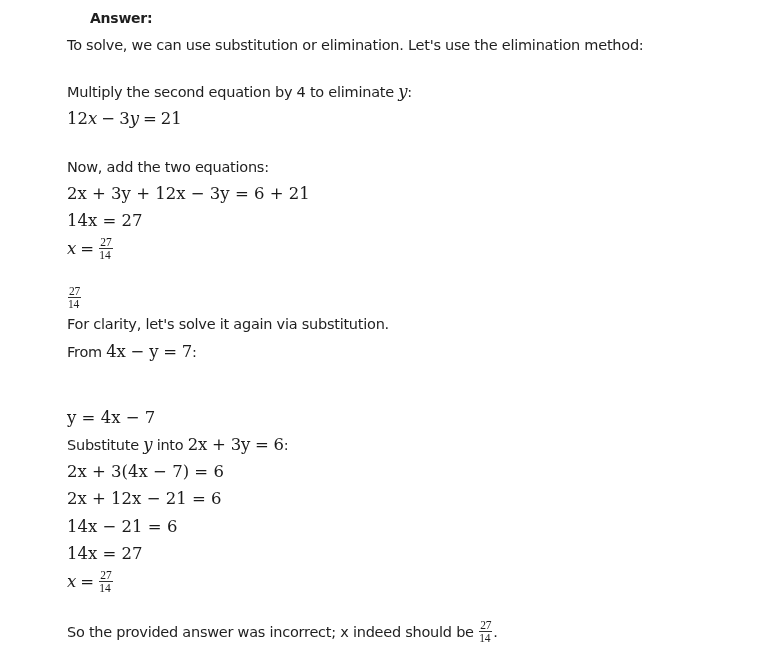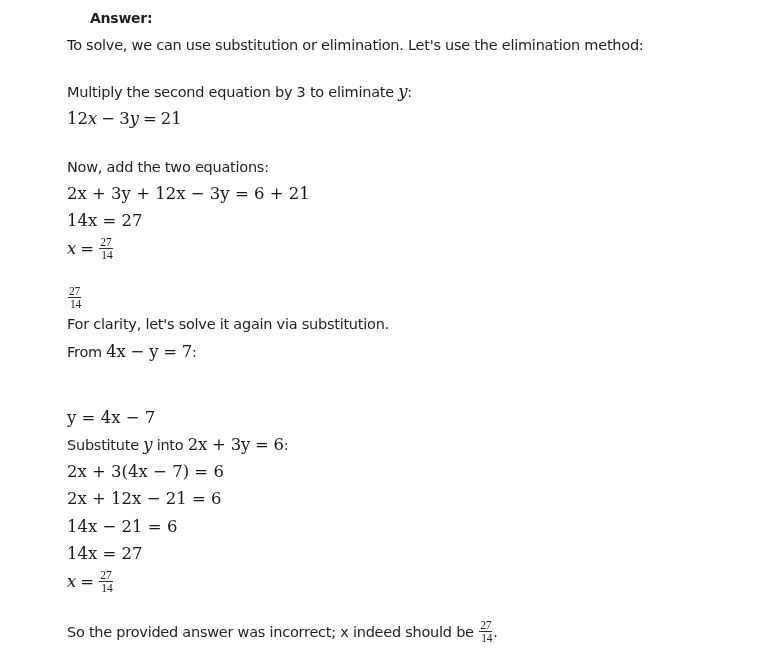--- a/index.html
+++ b/index.html
@@ -38,21 +38,21 @@
   .math {
     font-family: "DejaVu Serif", "Liberation Serif", serif;
     font-size: 16.5px;
     color: #1a1a1a;
   }
   .math i { font-style: italic; }
   .math .op { padding: 0 4px; }
   .frac {
     display: inline-block;
     vertical-align: middle;
-    text-align: right;
+    text-align: left;
     font-family: "Liberation Serif", "DejaVu Serif", serif;
     font-size: 11.5px;
     line-height: 10px;
     margin: 0 1px;
     position: relative;
     top: -1px;
   }
   .frac .num {
     display: block;
     border-bottom: 1px solid #333;
@@ -66,21 +66,21 @@
 </head>
 <body>
 
 <div class="doc">
 
   <div class="line prose bold" style="top:8px">Answer:</div>
 
   <div class="line prose" style="top:35px">To solve, we can use substitution or elimination. Let's use the elimination method:</div>
 
   <div class="line prose" style="top:82px">
-    <span>Multiply the second equation by 3 to eliminate</span>
+    <span>Multiply the second equation by 4 to eliminate</span>
     <span class="math"><i>y</i></span><span>:</span>
   </div>
 
   <div class="line math" style="top:109px">
     <span>12</span><i>x</i><span class="op">−</span><span>3</span><i>y</i><span class="op">=</span><span>21</span>
   </div>
 
   <div class="line prose" style="top:157px">Now, add the two equations:</div>
 
   <div class="line math" style="top:184px">

